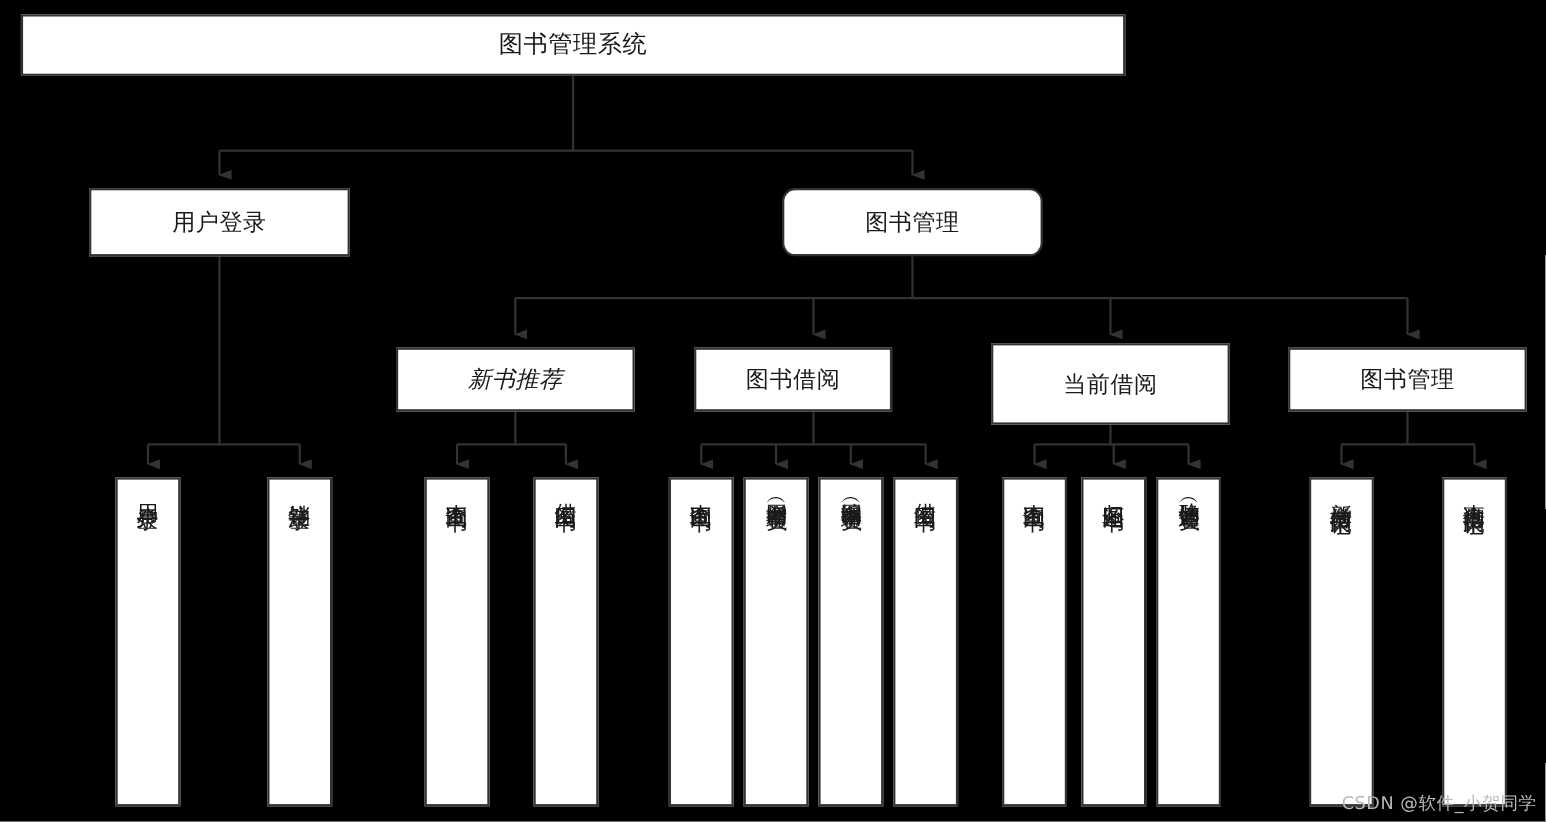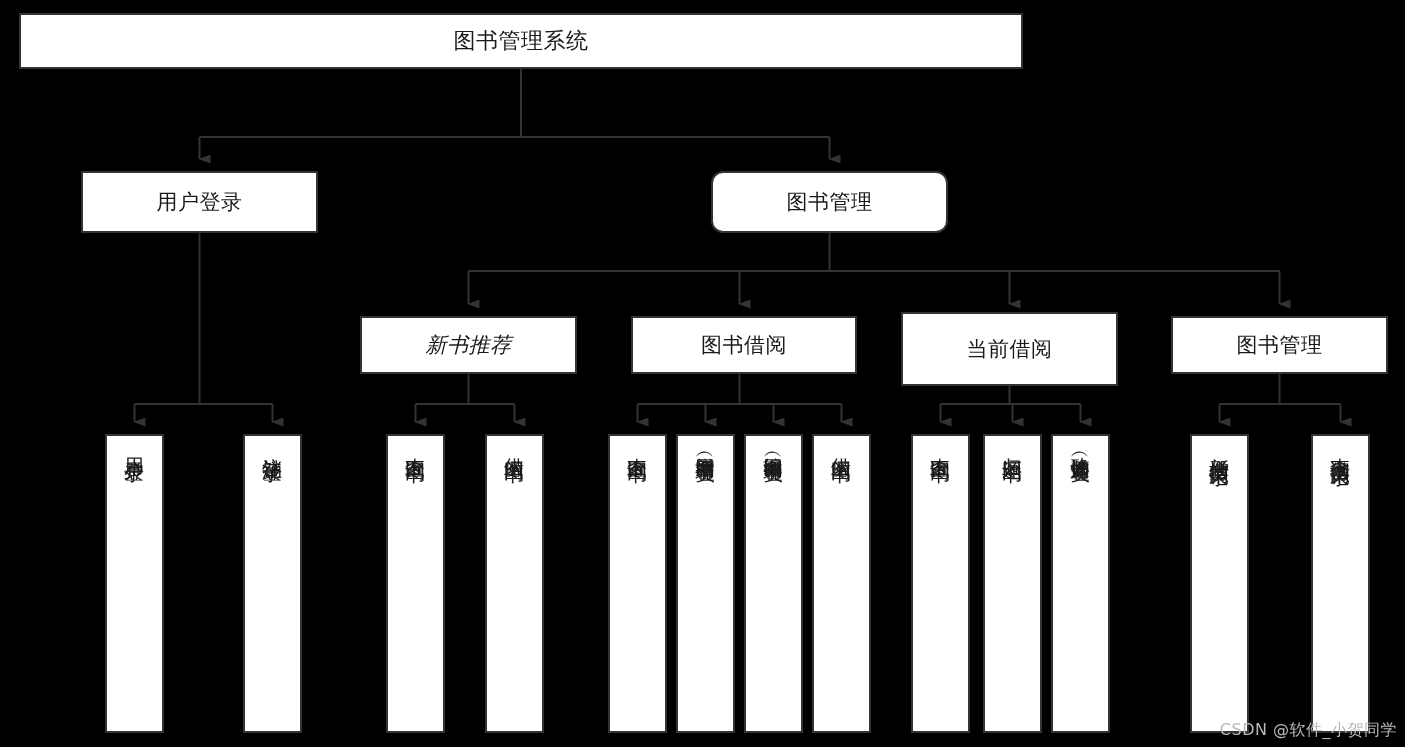--- a/index.html
+++ b/index.html
@@ -136,21 +136,21 @@
       </div>
       <div class="node horizontal" style="left: 81px; top: 171px; width: 237px; height: 62px;">
         <span class="node-label">用户登录</span>
       </div>
       <div class="node horizontal" style="left: 711px; top: 171px; width: 237px; height: 62px; border-radius: 12px;">
         <span class="node-label">图书管理</span>
       </div>
       <div class="node horizontal" style="left: 360px; top: 316px; width: 217px; height: 58px; font-style: italic;">
         <span class="node-label">新书推荐</span>
       </div>
-      <div class="node horizontal" style="left: 631px; top: 316px; width: 226px; height: 58px;">
+      <div class="node horizontal" style="left: 631px; top: 316px; width: 180px; height: 58px;">
         <span class="node-label">图书借阅</span>
       </div>
       <div class="node horizontal" style="left: 901px; top: 312px; width: 217px; height: 74px;">
         <span class="node-label">当前借阅</span>
       </div>
       <div class="node horizontal" style="left: 1171px; top: 316px; width: 217px; height: 58px;">
         <span class="node-label">图书管理</span>
       </div>
       <div class="node vertical" style="left: 105px; top: 434px; width: 59px; height: 299px;">
         <span class="node-label">用户登录</span>

